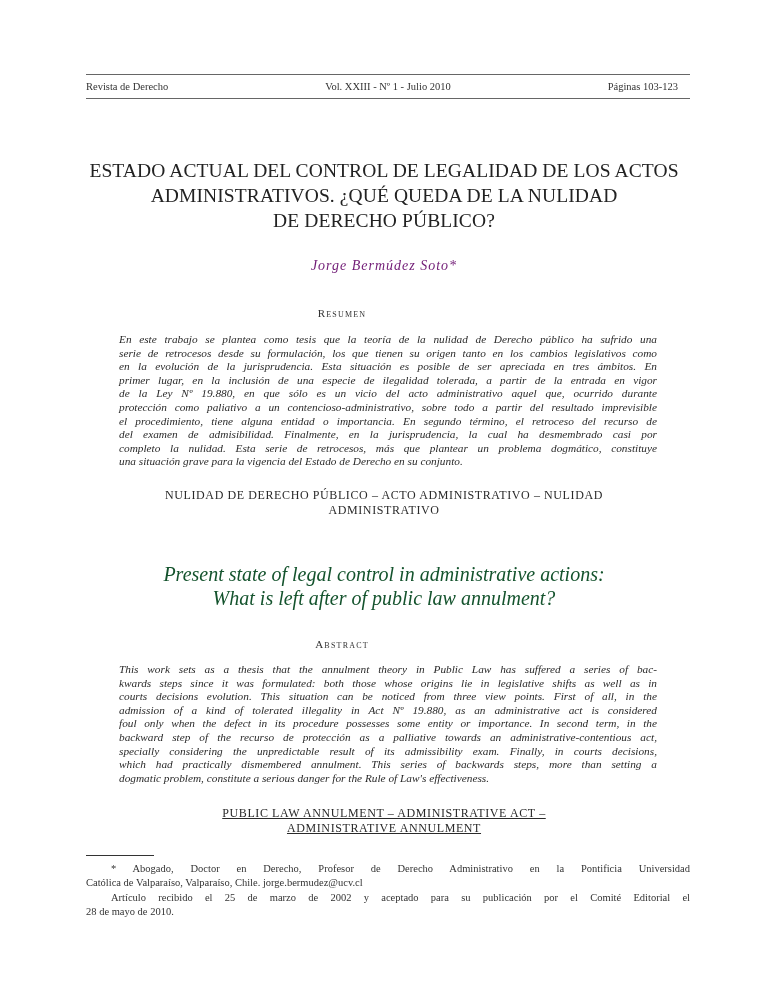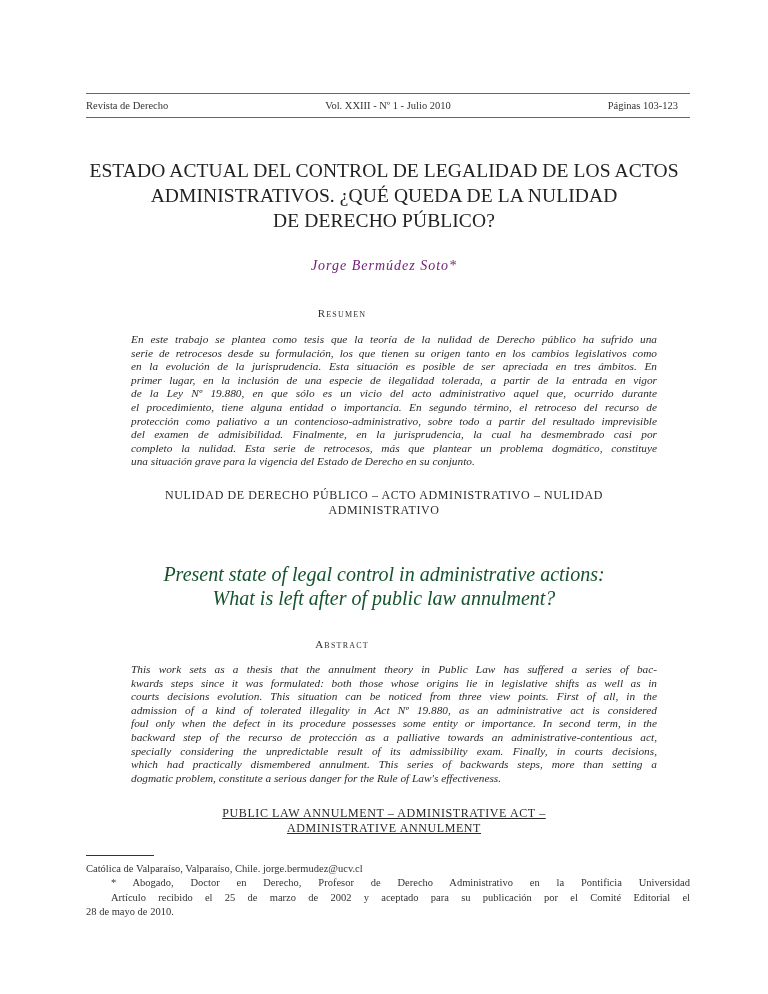--- a/index.html
+++ b/index.html
@@ -25,21 +25,20 @@
     position: absolute;
     left: 86px;
     top: 74px;
     width: 604px;
     height: 25px;
     border-top: 1.5px solid #666;
     border-bottom: 1.5px solid #666;
     box-sizing: border-box;
     font-size: 10.5px;
     color: #333;
-    margin-top: 19px;
   }
   .running-header span {
     position: absolute;
     top: 6px;
     white-space: nowrap;
   }
   .rh-left { left: 0; }
   .rh-center { left: 0; right: 0; text-align: center; }
   .rh-right { right: 12px; padding-left: 20px; }
 
@@ -89,21 +88,20 @@
     line-height: 13.6px;
     text-align: justify;
     color: #2a2a2a;
   }
   .body-text .line {
     display: block;
     text-align: justify;
     text-align-last: justify;
     white-space: nowrap;
     overflow: visible;
-    margin-left: 12px;
   }
   .body-text .line.last {
     text-align-last: left;
   }
   .resumen-text { top: 333px; }
   .abstract-text { top: 663px; }
 
   .keywords {
     position: absolute;
     left: 80px; width: 608px;
@@ -176,22 +174,22 @@
   <div class="author">Jorge Bermúdez Soto*</div>
 
   <div class="section-head resumen-head">Resumen</div>
 
   <div class="body-text resumen-text">
     <span class="line">En este trabajo se plantea como tesis que la teoría de la nulidad de Derecho público ha sufrido una</span>
     <span class="line">serie de retrocesos desde su formulación, los que tienen su origen tanto en los cambios legislativos como</span>
     <span class="line">en la evolución de la jurisprudencia. Esta situación es posible de ser apreciada en tres ámbitos. En</span>
     <span class="line">primer lugar, en la inclusión de una especie de ilegalidad tolerada, a partir de la entrada en vigor</span>
     <span class="line">de la Ley Nº 19.880, en que sólo es un vicio del acto administrativo aquel que, ocurrido durante</span>
+    <span class="line">protección como paliativo a un contencioso-administrativo, sobre todo a partir del resultado imprevisible</span>
     <span class="line">el procedimiento, tiene alguna entidad o importancia. En segundo término, el retroceso del recurso de</span>
-    <span class="line">protección como paliativo a un contencioso-administrativo, sobre todo a partir del resultado imprevisible</span>
     <span class="line">del examen de admisibilidad. Finalmente, en la jurisprudencia, la cual ha desmembrado casi por</span>
     <span class="line">completo la nulidad. Esta serie de retrocesos, más que plantear un problema dogmático, constituye</span>
     <span class="line last">una situación grave para la vigencia del Estado de Derecho en su conjunto.</span>
   </div>
 
   <div class="keywords kw-es">
     <div>NULIDAD DE DERECHO PÚBLICO – ACTO ADMINISTRATIVO – NULIDAD</div>
     <div>ADMINISTRATIVO</div>
   </div>
 
@@ -215,19 +213,19 @@
   </div>
 
   <div class="keywords kw-en">
     <div>PUBLIC LAW ANNULMENT – ADMINISTRATIVE ACT –</div>
     <div>ADMINISTRATIVE ANNULMENT</div>
   </div>
 
   <div class="footnote-rule"></div>
 
   <div class="footnotes">
+    <span class="line indent just">* Abogado, Doctor en Derecho, Profesor de Derecho Administrativo en la Pontificia Universidad</span>
     <span class="line">Católica de Valparaíso, Valparaíso, Chile. jorge.bermudez@ucv.cl</span>
-    <span class="line indent just">* Abogado, Doctor en Derecho, Profesor de Derecho Administrativo en la Pontificia Universidad</span>
     <span class="line indent just">Artículo recibido el 25 de marzo de 2002 y aceptado para su publicación por el Comité Editorial el</span>
     <span class="line">28 de mayo de 2010.</span>
   </div>
 
 </div>
 
 </body></html>

